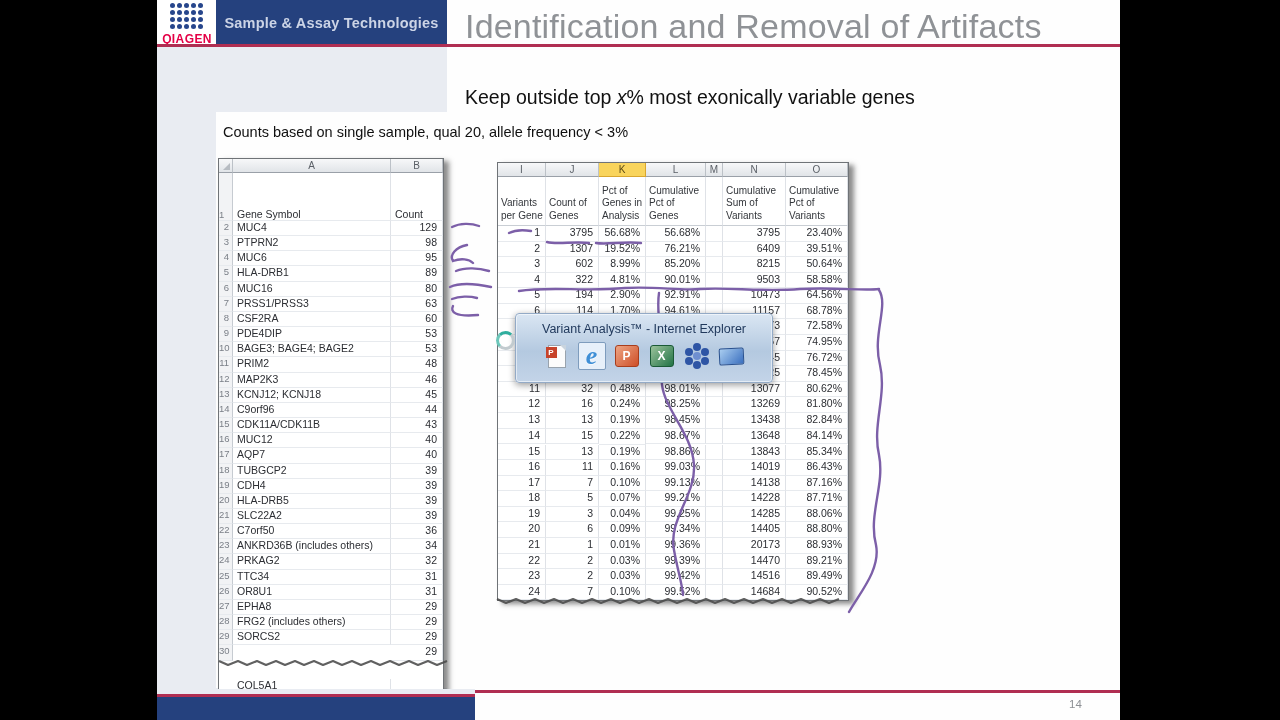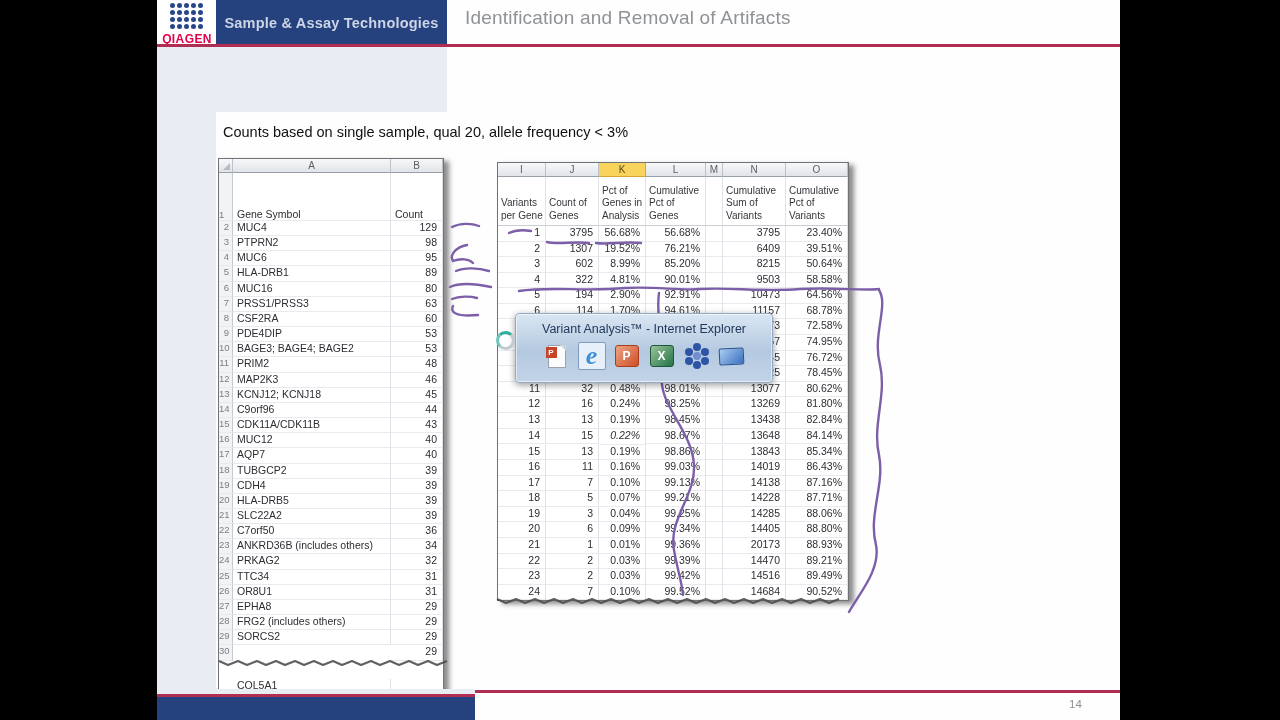--- a/index.html
+++ b/index.html
@@ -11,21 +11,21 @@
 
   
   .logo-box{position:absolute;left:1px;top:0;width:58px;height:46px;background:#fff;
             display:flex;flex-direction:column;align-items:center;justify-content:center;}
   .dots{display:grid;grid-template-columns:repeat(5,7px);grid-auto-rows:7px;margin-top:2px;}
   .dots span{width:5px;height:5px;border-radius:50%;background:#27468c;}
   .logo-text{font-size:12px;font-weight:bold;color:#e40046;letter-spacing:.4px;margin-top:1px;}
   .tagline-box{position:absolute;left:59px;top:0;width:231px;height:46px;background:#25417e;
                display:flex;align-items:center;justify-content:center;}
   .tagline{color:#ccd4e6;font-size:14.5px;font-weight:bold;letter-spacing:.2px;}
-  .page-title{position:absolute;left:308px;top:7px;font-size:19px;color:#8f9296;letter-spacing:.2px;white-space:nowrap;}
+  .page-title{position:absolute;left:308px;top:7px;font-size:34px;color:#8f9296;letter-spacing:.2px;white-space:nowrap;}
   .head-rule{position:absolute;left:0;top:44px;width:963px;height:3px;background:#b02e52;}
 
   .subtitle{position:absolute;left:308px;top:86px;font-size:19.5px;color:#101010;}
   .subtitle .it{font-style:italic;}
   .caption{position:absolute;left:66px;top:124px;font-size:14.5px;color:#101010;white-space:nowrap;}
 
   
   .sheet{position:absolute;background:#fff;border:1px solid #6f7377;
          box-shadow:5px 3px 5px rgba(45,45,45,.55);}
   .row{display:flex;}
@@ -114,20 +114,21 @@
         <span></span>
       </div>
     <div class="logo-text">QIAGEN</div>
   </div>
   <div class="tagline-box">
     <span class="tagline">Sample &amp; Assay Technologies</span>
   </div>
   <div class="page-title">Identification and Removal of Artifacts</div>
   <div class="head-rule"></div>
 
+  <div class="subtitle"><span>Keep outside top </span><span class="it">x</span><span>% most exonically variable genes</span></div>
   <div class="caption">Counts based on single sample, qual 20, allele frequency &lt; 3%</div>
 
   <div class="sheet" id="left-sheet" style="left:61px;top:158px;">
       <div class="row letters">
         <div class="cell corner" style="width: 14px; height: 14px;"></div>
         <div class="cell " style="width: 158px; height: 14px;">A</div>
         <div class="cell " style="width: 52px; height: 14px;">B</div>
       </div>
       <div class="row tallrow">
         <div class="cell rownum" style="width: 14px; height: 48px;">1</div>
@@ -423,21 +424,21 @@
         <div class="cell ar" style="width: 53px; height: 15.58px;">13</div>
         <div class="cell ar" style="width: 47px; height: 15.58px;">0.19%</div>
         <div class="cell ar" style="width: 60px; height: 15.58px;">98.45%</div>
         <div class="cell ar" style="width: 17px; height: 15.58px;"></div>
         <div class="cell ar" style="width: 63px; height: 15.58px;">13438</div>
         <div class="cell ar" style="width: 62px; height: 15.58px;">82.84%</div>
       </div>
       <div class="row ">
         <div class="cell ar" style="width: 48px; height: 15.58px;">14</div>
         <div class="cell ar" style="width: 53px; height: 15.58px;">15</div>
-        <div class="cell ar" style="width: 47px; height: 16px; font-style: italic;">0.22%</div>
+        <div class="cell ar" style="width: 47px; height: 16px;">0.22%</div>
         <div class="cell ar" style="width: 60px; height: 15.58px;">98.67%</div>
         <div class="cell ar" style="width: 17px; height: 15.58px;"></div>
         <div class="cell ar" style="width: 63px; height: 15.58px;">13648</div>
         <div class="cell ar" style="width: 62px; height: 15.58px;">84.14%</div>
       </div>
       <div class="row ">
         <div class="cell ar" style="width: 48px; height: 15.58px;">15</div>
         <div class="cell ar" style="width: 53px; height: 15.58px;">13</div>
         <div class="cell ar" style="width: 47px; height: 15.58px;">0.19%</div>
         <div class="cell ar" style="width: 60px; height: 15.58px;">98.86%</div>

